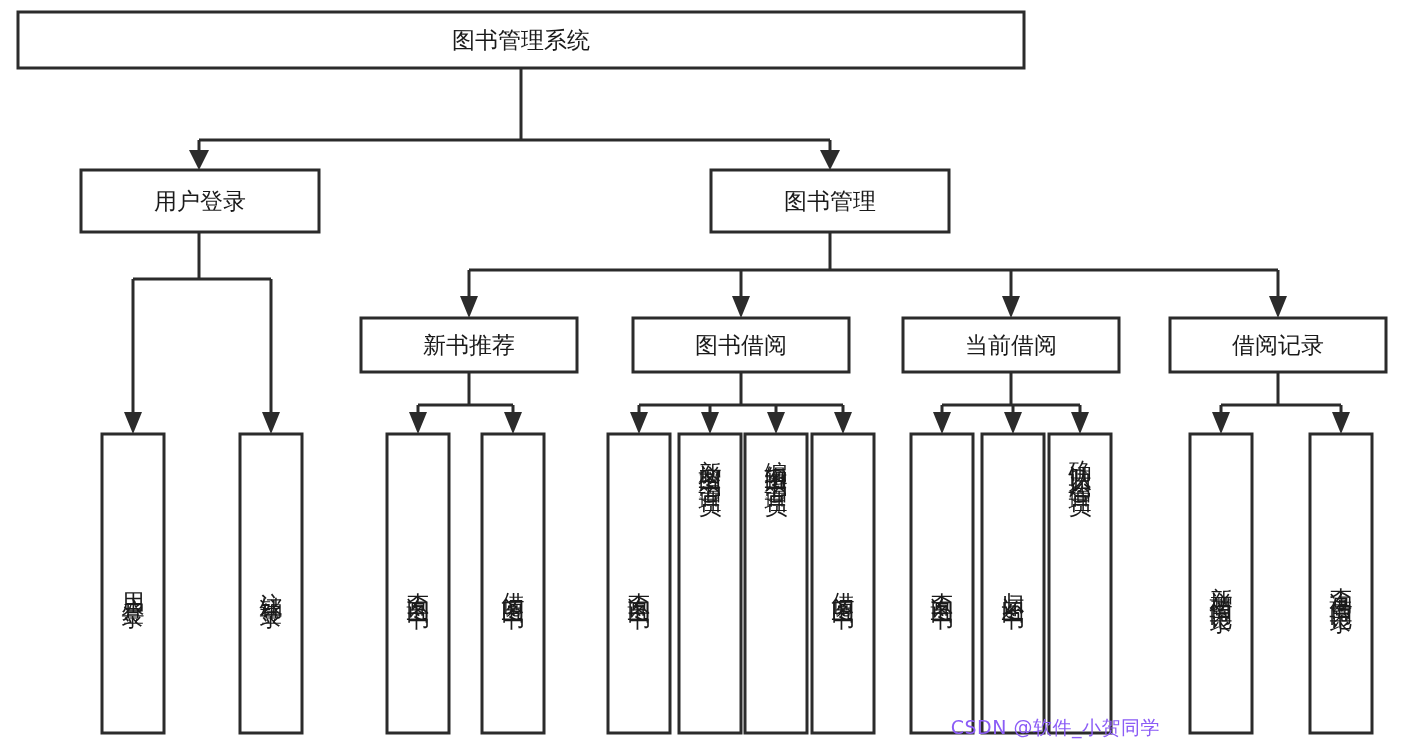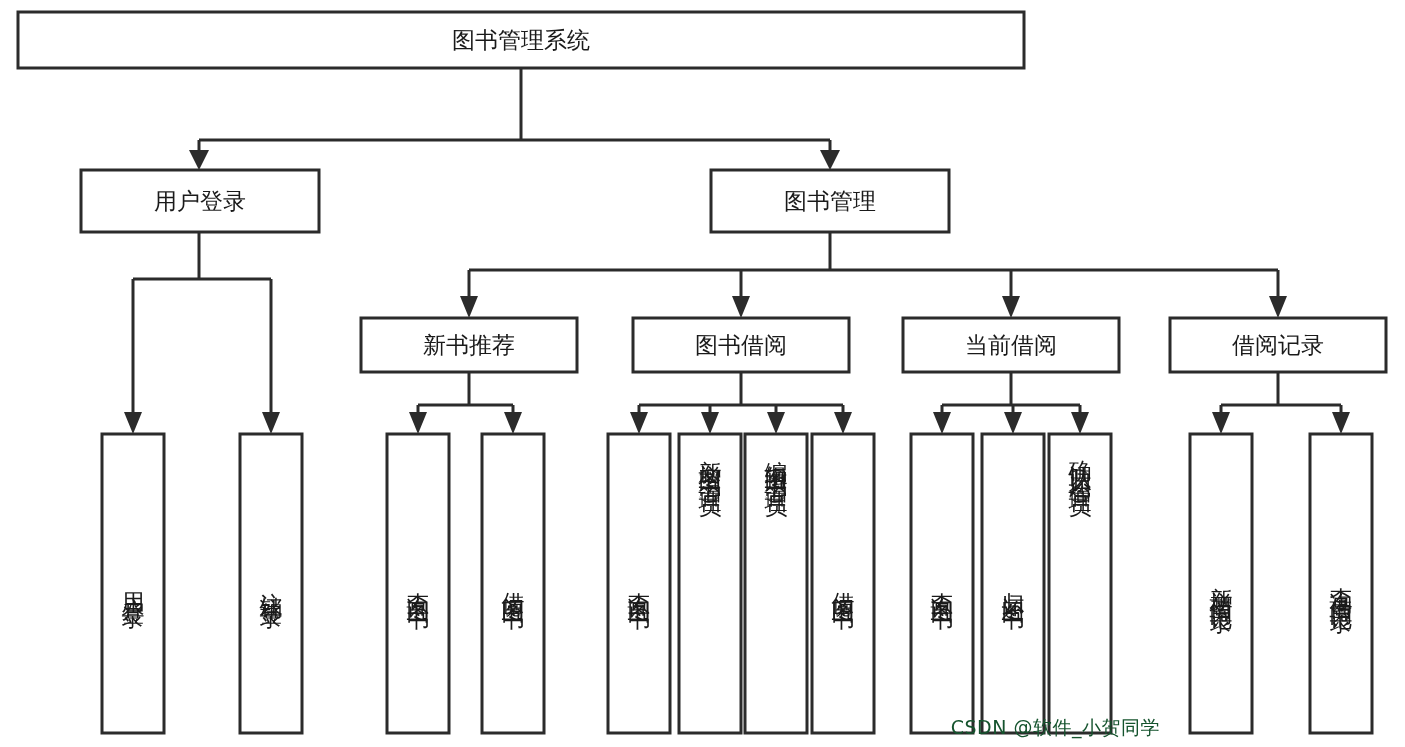--- a/index.html
+++ b/index.html
@@ -65,21 +65,21 @@
     color: #1a1a1a;
     letter-spacing: 5px;
     white-space: nowrap;
   }
   .watermark {
     position: absolute;
     right: 8px;
     bottom: 6px;
     font-family: "DejaVu Sans", "Liberation Sans", sans-serif;
     font-size: 19px;
-    color: #14532d;
+    color: #8b5cf6;
     white-space: nowrap;
     letter-spacing: 0.5px;
   }
 </style>
 </head>
 <body>
 
 <div id="diagram-root">
 
   <svg class="flowchart" viewBox="0 0 1405 747">

